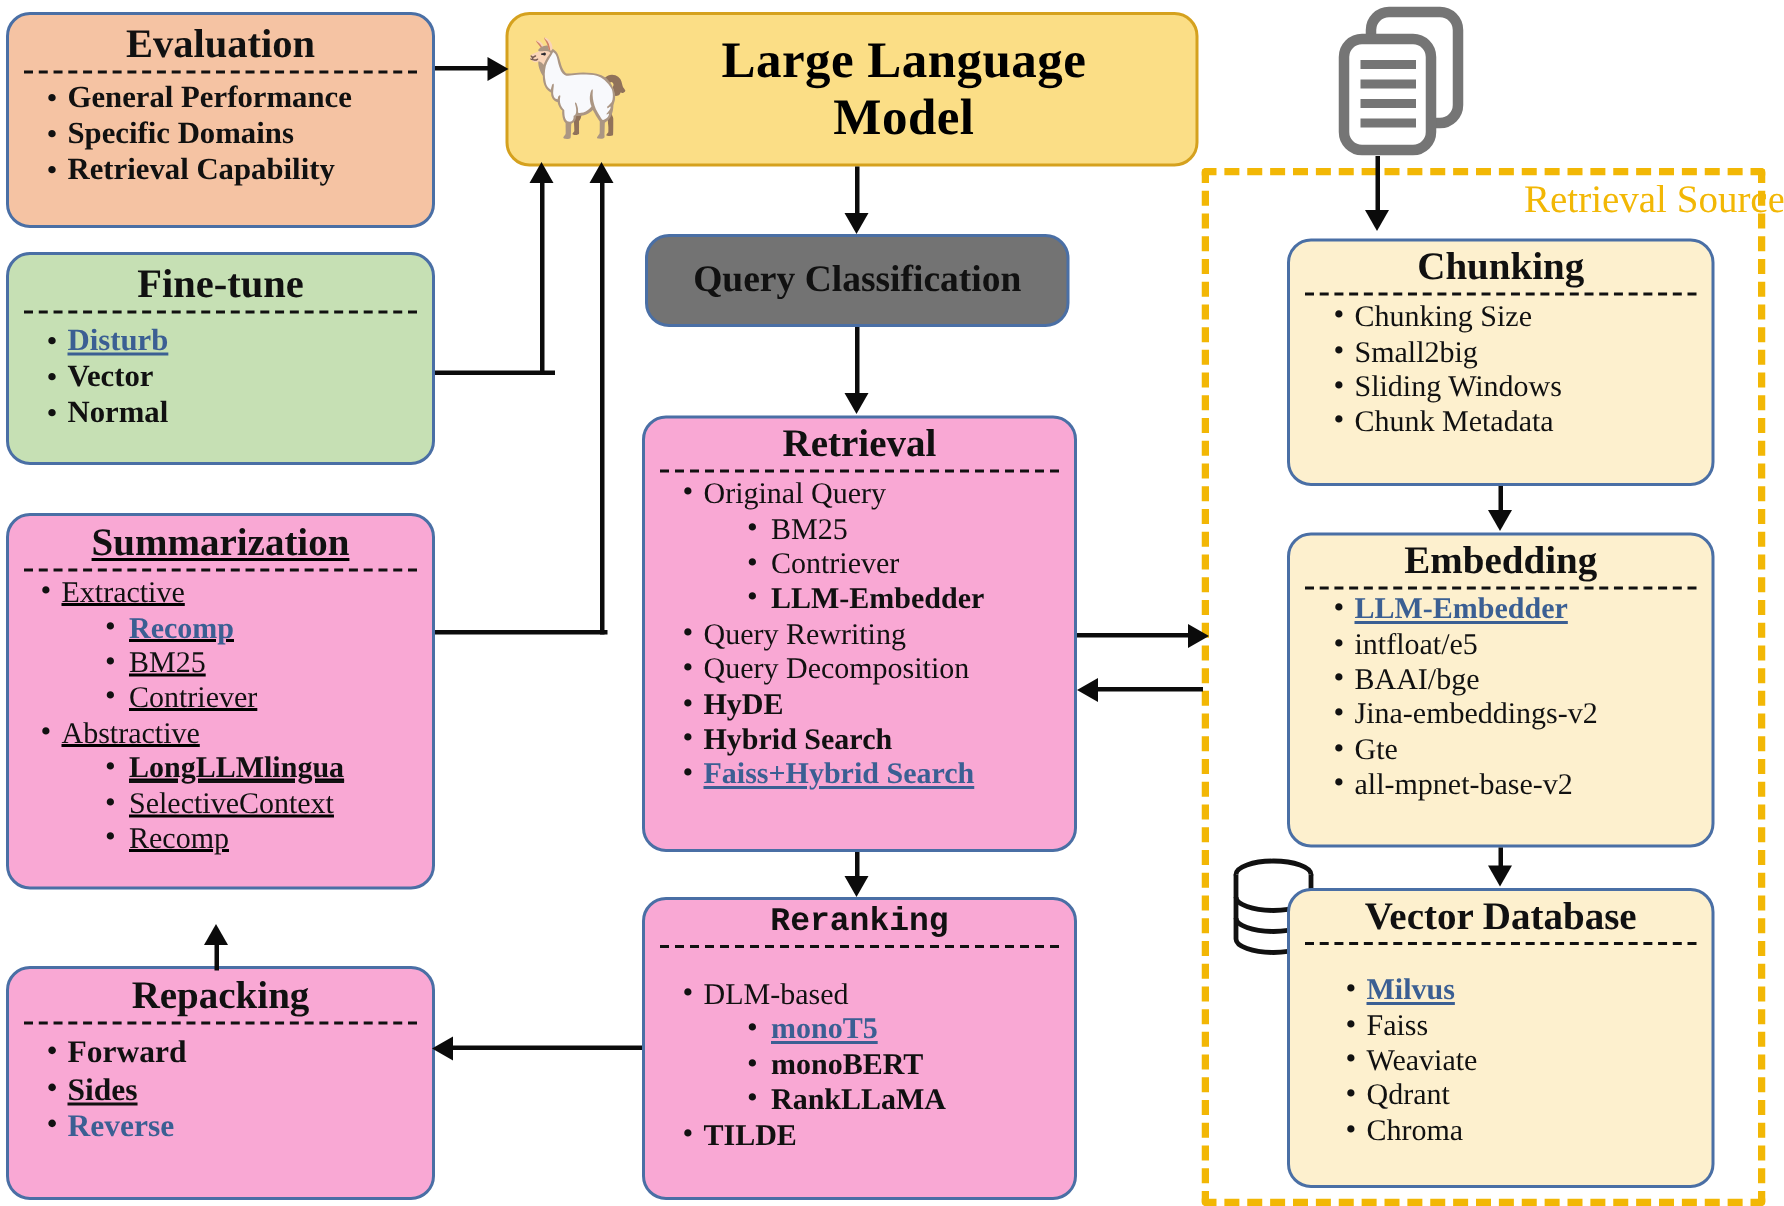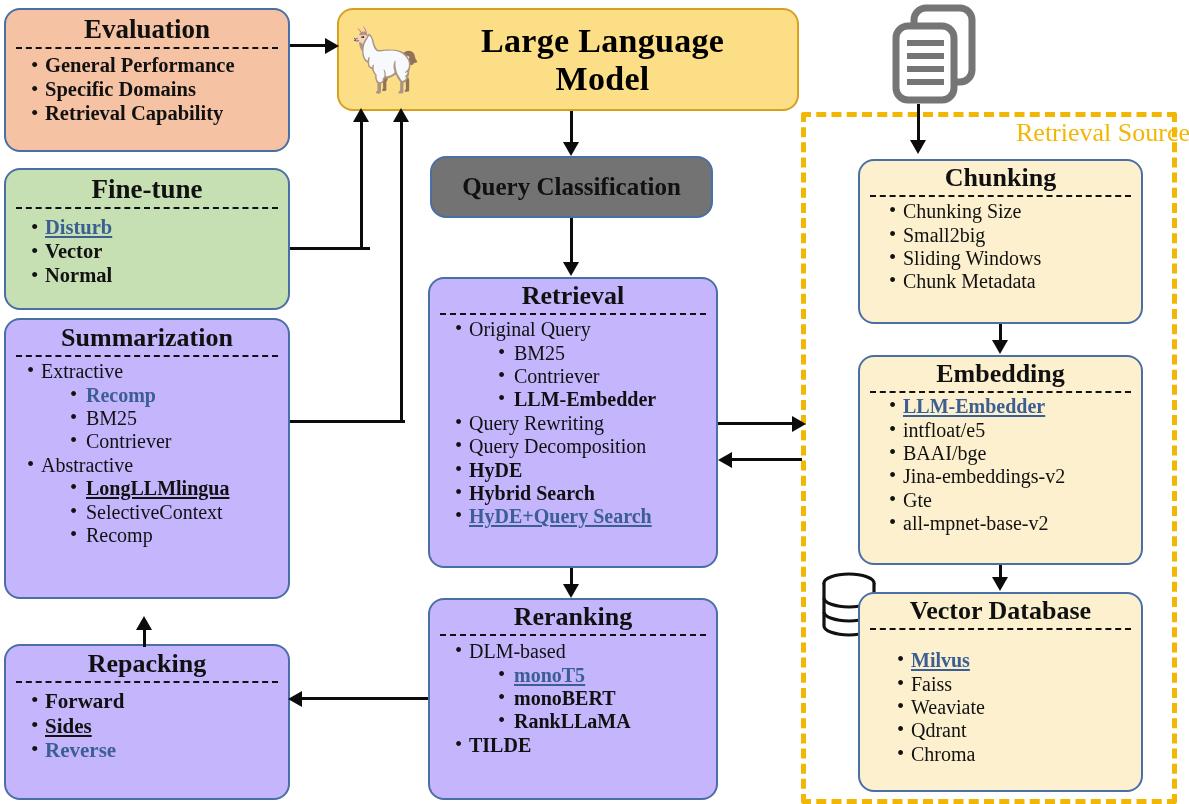--- a/index.html
+++ b/index.html
@@ -14,21 +14,21 @@
   .items li:before{content:"\2022";position:absolute;left:3px;top:-1px;font-size:1.02em;}
   .items li.sub{padding-left:62px;}
   .items li.sub:before{left:46px;}
   .b{font-weight:bold;}
   .u{text-decoration:underline;text-underline-offset:2px;}
   .blue{color:#3b5f93;}
 
   
   .c-peach{background:#F5C3A3;}
   .c-green{background:#C6E0B4;}
-  .c-blue{background:#c4b5fd;}
+  .c-blue{background:#f9a8d4;}
   .c-gray{background:#737373;}
   .c-yellow{background:#FBDE86;border-color:#d5a11e;}
   .c-cream{background:#FDF0CE;}
 
   
   .ln{position:absolute;background:#0b0b0b;}
   .hline{height:3px;}
   .vline{width:3px;}
   .arrow{position:absolute;width:0;height:0;}
   .ar-right{border-top:8px solid transparent;border-bottom:8px solid transparent;border-left:14px solid #0b0b0b;}
@@ -73,21 +73,21 @@
   <div class="box c-green" style="left:4px;top:168px;width:286px;height:142px;padding:5px 0 0 0;">
     <div class="title" style="font-size:27px;font-family:Liberation Serif, serif;">Fine-tune</div>
     <div class="divider"></div>
     <ul class="items" style="font-size:20.5px;margin-top:7px;margin-left:22px;">
         <li><span class="b u blue">Disturb</span></li>
         <li><span class="b">Vector</span></li>
         <li><span class="b">Normal</span></li>
       </ul>
   </div>
 
-  <div class="box c-blue" style="left:4px;top:318px;width:286px;height:281px;padding:4px 0 0 0;">
+  <div class="box c-blue" style="left:4px;top:342px;width:286px;height:251px;padding:4px 0 0 0;text-decoration:underline;">
     <div class="title" style="font-size:26px;">Summarization</div>
     <div class="divider"></div>
     <ul class="items" style="font-size:20px;margin-top:3px;margin-left:18px;">
         <li><span class="">Extractive</span></li>
         <li class="sub"><span class="b blue">Recomp</span></li>
         <li class="sub"><span class="">BM25</span></li>
         <li class="sub"><span class="">Contriever</span></li>
         <li><span class="">Abstractive</span></li>
         <li class="sub"><span class="b u">LongLLMlingua</span></li>
         <li class="sub"><span class="">SelectiveContext</span></li>
@@ -119,28 +119,28 @@
     <div class="divider"></div>
     <ul class="items" style="font-size:20px;margin-top:3px;margin-left:22px;">
         <li><span class="">Original Query</span></li>
         <li class="sub"><span class="">BM25</span></li>
         <li class="sub"><span class="">Contriever</span></li>
         <li class="sub"><span class="b">LLM-Embedder</span></li>
         <li><span class="">Query Rewriting</span></li>
         <li><span class="">Query Decomposition</span></li>
         <li><span class="b">HyDE</span></li>
         <li><span class="b">Hybrid Search</span></li>
-        <li><span class="b u blue">HyDE+Query Search</span></li>
+        <li><span class="b u blue">Faiss+Hybrid Search</span></li>
       </ul>
   </div>
 
   <div class="box c-blue" style="left:428px;top:598px;width:290px;height:202px;padding:3px 0 0 0;">
-    <div class="title" style="font-size:26px;">Reranking</div>
-    <div class="divider"></div>
-    <ul class="items" style="font-size:20px;margin-top:4px;margin-left:22px;">
+    <div class="title" style="font-size:22px;font-family:Liberation Mono, monospace;">Reranking</div>
+    <div class="divider"></div>
+    <ul class="items" style="font-size:20px;margin-top:20px;margin-left:22px;">
         <li><span class="">DLM-based</span></li>
         <li class="sub"><span class="b u blue">monoT5</span></li>
         <li class="sub"><span class="b">monoBERT</span></li>
         <li class="sub"><span class="b">RankLLaMA</span></li>
         <li><span class="b">TILDE</span></li>
       </ul>
   </div>
 
   <svg id="docs-icon" viewBox="0 0 106 104">
     <rect x="28" y="6" width="58" height="74" rx="12" ry="12" fill="#fff" stroke="#757575" stroke-width="7"></rect>

